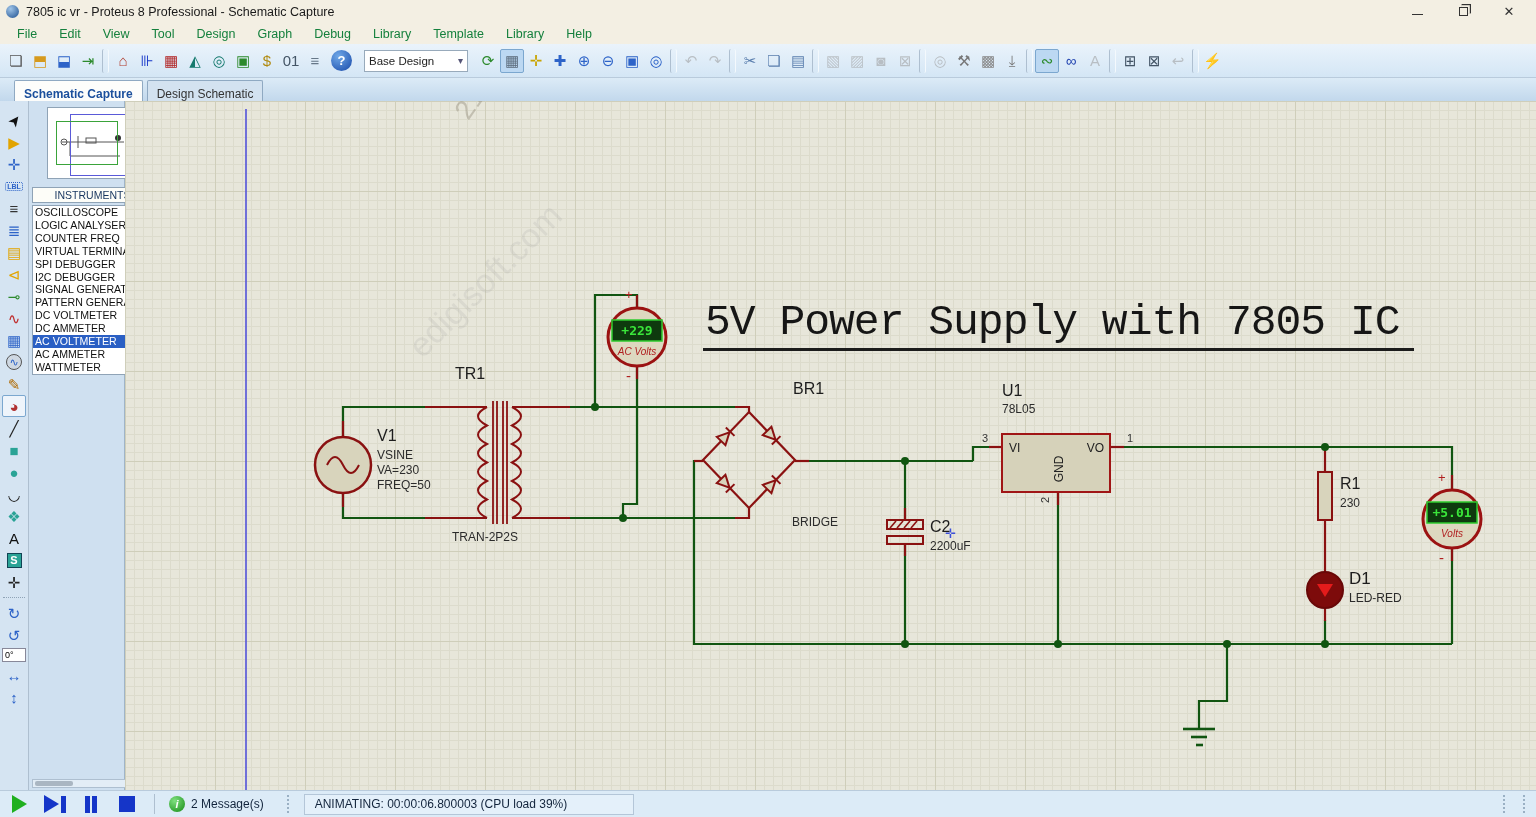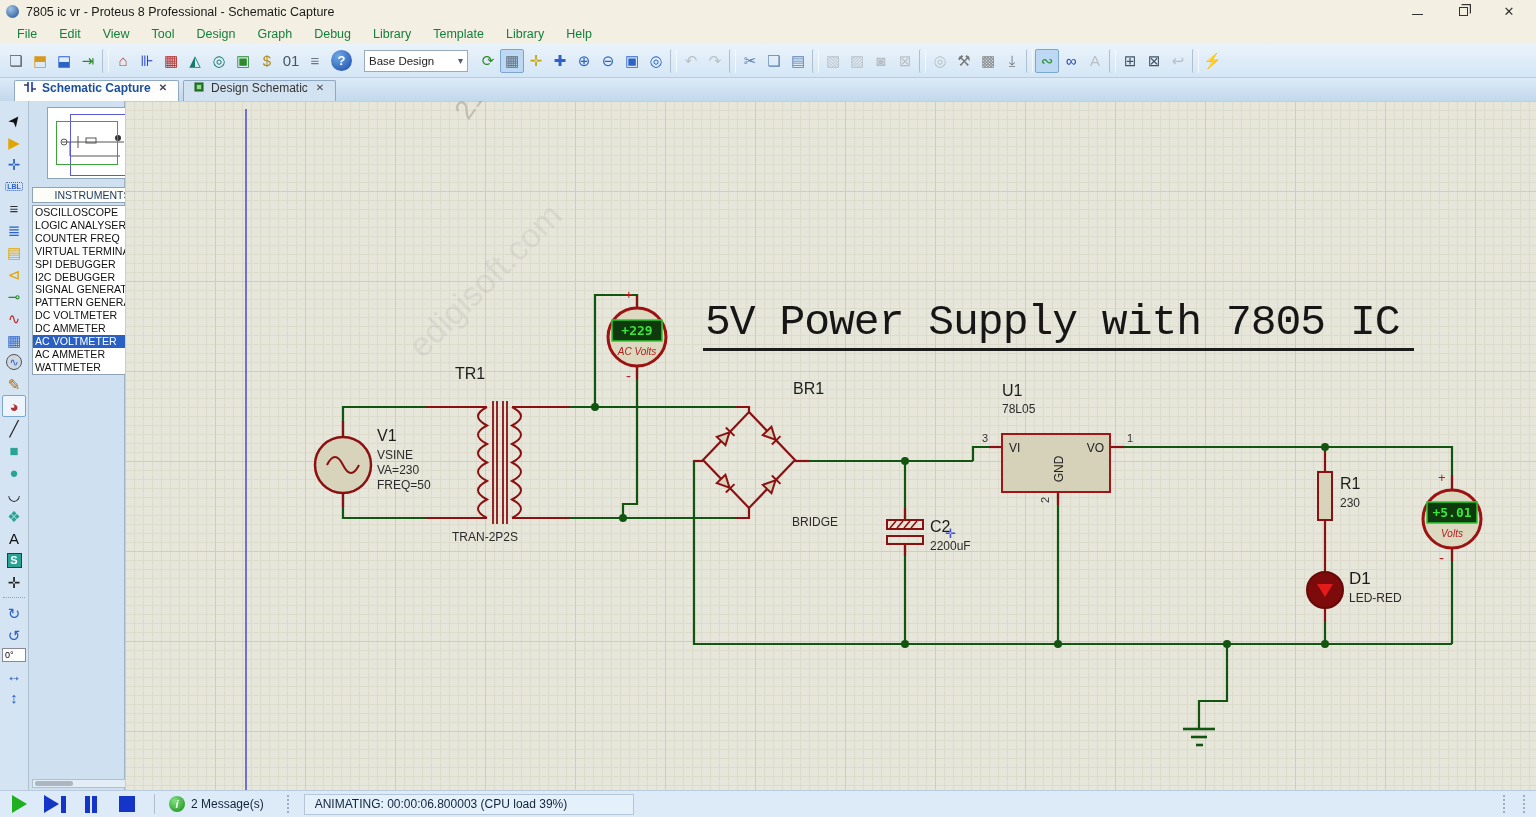--- a/index.html
+++ b/index.html
@@ -26,21 +26,21 @@
   .tb-btn.sep{width:7px;height:24px;border-left:1px solid #aebfd0;border-right:1px solid #f4f9fd;margin:0 2px;pointer-events:none;}
   .tb-btn.disabled{opacity:.55;filter:grayscale(60%);}
   .tb-btn.active{background:#bcd8f2;border:1px solid #7ba7cf;}
   .tb-btn.help{background:radial-gradient(circle at 35% 30%,#6fa8e8,#1748a8);border-radius:50%;width:21px;height:21px;margin:0 4px;}
   .tb-btn.help .glyph{color:#fff;font-weight:bold;font-size:13px;}
   .combo{width:104px;height:22px;background:#fff;border:1px solid #98aabb;display:flex;align-items:center;font-size:11.5px;color:#222;padding:0 4px;margin:0 8px;}
   .combo .chev{margin-left:auto;color:#557;font-size:10px;}
 
   
   .tabbar{height:23px;background:linear-gradient(#dcebf7,#c2d8ec);display:flex;align-items:flex-end;padding-left:14px;gap:4px;flex:0 0 auto;}
-  .tab{height:21px;display:flex;gap:6px;padding:0 9px;font-size:12px;border:1px solid #8fa9c2;border-bottom:none;border-radius:2px 2px 0 0;background:#d3e2f0;color:#333;cursor:default;}
+  .tab{height:21px;display:flex;align-items:center;gap:6px;padding:0 9px;font-size:12px;border:1px solid #8fa9c2;border-bottom:none;border-radius:2px 2px 0 0;background:#d3e2f0;color:#333;cursor:default;flex-direction:column;}
   .tab.active{background:#fdfdfb;color:#1b4f9c;font-weight:bold;}
   .tab .closex{font-size:10px;color:#445;cursor:default;padding:1px 2px;}
   .tabicon{display:inline-block;}
 
   
   .main{flex:1 1 auto;display:flex;min-height:0;position:relative;}
   .sidebar{width:125px;flex:0 0 auto;background:#cfe0f0;display:flex;border-right:1px solid #9fb4c8;}
   .modecol{width:29px;flex:0 0 auto;border-right:1px solid #aebfd0;display:flex;flex-direction:column;align-items:center;padding-top:8px;background:#d5e4f2;}
   .mode-btn{width:24px;height:22px;display:flex;align-items:center;justify-content:center;cursor:default;border-radius:2px;}
   .mode-btn .glyph{font-size:15px;line-height:1;}

